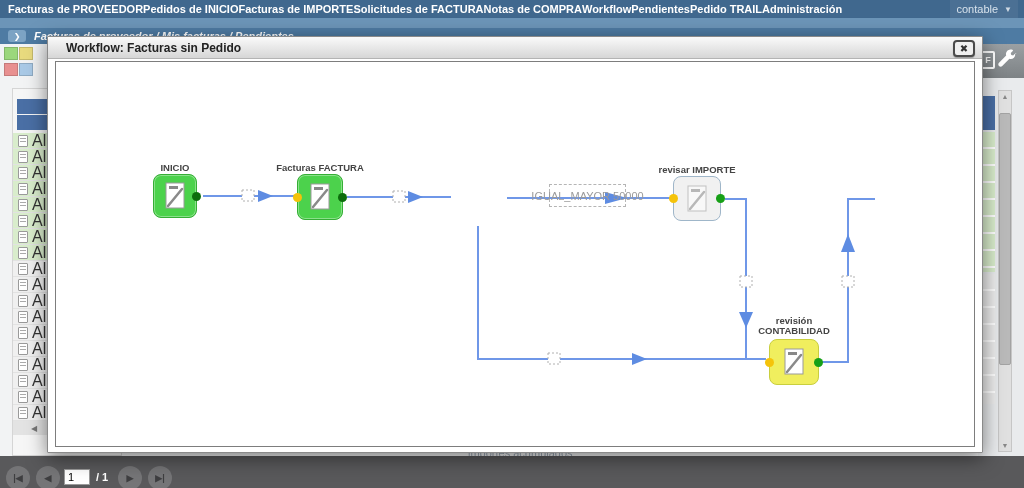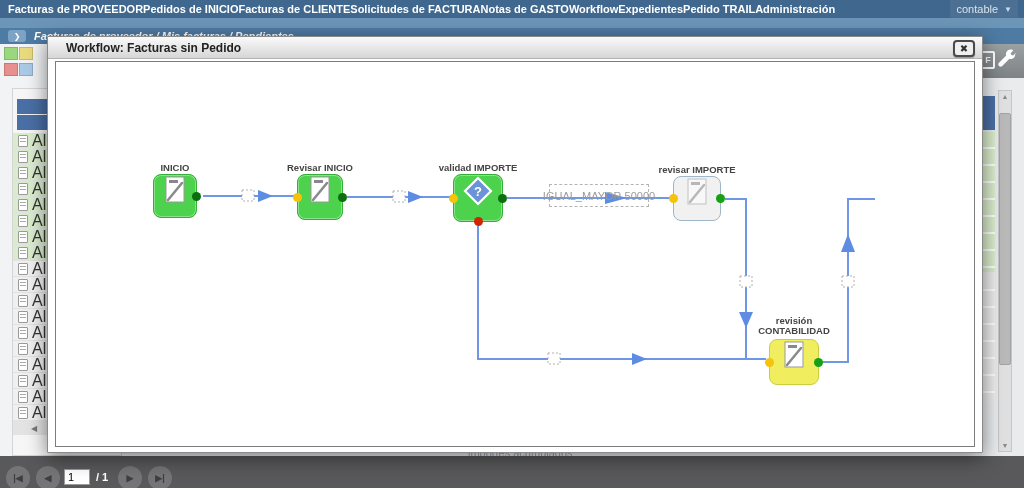--- a/index.html
+++ b/index.html
@@ -90,56 +90,56 @@
                  font-size:12px; font-weight:bold; color:#222; }
   .modal-close { position:absolute; right:7px; top:3px; width:22px; height:17px;
                  border:2px solid #4a4a4a; border-radius:4px; background:#efefef;
                  color:#333; font-size:10px; line-height:13px; text-align:center;
                  cursor:pointer; box-shadow:0 1px 1px rgba(0,0,0,0.3); }
   .canvas { position:absolute; left:7px; top:24px; width:920px; height:386px;
             background:#fff; border:1px solid #7d7d7d; overflow:hidden; }
   .canvas svg.edges { position:absolute; left:0; top:0; z-index:1; }
 
   
-  .wfnode { position:absolute; border-radius:8px; display:flex; align-items:flex-start;
+  .wfnode { position:absolute; border-radius:8px; display:flex; align-items:center;
             justify-content:center; z-index:2; cursor:pointer; }
   .wfnode.green  { background:var(--node_green);  border:1px solid var(--node_green_border);
                    box-shadow:inset 0 0 0 1px rgba(255,255,255,0.35); }
   .wfnode.gray   { background:var(--node_gray);   border:1px solid var(--node_gray_border); }
   .wfnode.yellow { background:var(--node_yellow); border:1px solid var(--node_yellow_border); }
   .wfnode.gray svg { opacity:0.55; }
   .nlabel { position:absolute; top:-13px; left:50%; transform:translateX(-50%);
             font-size:9.5px; font-weight:bold; color:#444; white-space:nowrap; z-index:2; }
   .nlabel.two { top:-24px; white-space:normal; width:88px; text-align:center; line-height:10px; }
   .port { position:absolute; width:9px; height:9px; border-radius:50%; z-index:3; }
   .port.l { left:-5px; top:calc(50% - 4.5px); }
   .port.r { right:-5px; top:calc(50% - 4.5px); }
   .port.b { bottom:-5px; left:calc(50% - 4.5px); }
   .port.yellow { background:var(--port_yellow); }
   .port.dgreen { background:var(--port_dgreen); }
   .port.bgreen { background:var(--port_bgreen); }
   .port.red    { background:var(--port_red); }
-  .edge-label { position:absolute; left:493px; top:122px; width:100px; height:23px;
+  .edge-label { position:absolute; left:493px; top:122px; width:77px; height:23px;
                 border:1px dashed #b5b5b5; display:flex; align-items:center;
                 justify-content:center; font-size:11px; color:#9a9a9a;
                 white-space:nowrap; z-index:2; }
 </style>
 </head>
 <body>
 
 <div id="screen">
 
   <div class="menubar">
     <span class="menu-item">Facturas de PROVEEDOR</span>
     <span class="menu-item">Pedidos de INICIO</span>
-    <span class="menu-item">Facturas de CLIENTE</span>
+    <span class="menu-item">Facturas de IMPORTE</span>
     <span class="menu-item">Solicitudes de FACTURA</span>
-    <span class="menu-item">Notas de GASTO</span>
+    <span class="menu-item">Notas de COMPRA</span>
     <span class="menu-item">Workflow</span>
-    <span class="menu-item">Expedientes</span>
+    <span class="menu-item">Pendientes</span>
     <span class="menu-item">Pedido TRAIL</span>
     <span class="menu-item">Administración</span>
     <div class="user-box">
       <span>contable</span>
       <span class="user-caret">▼</span>
     </div>
   </div>
   <div class="topstrip"></div>
 
   <div class="crumbbar">
@@ -312,40 +312,30 @@
         <span class="nlabel">INICIO</span>
         <svg width="26" height="30" viewBox="0 0 26 30">
           <rect x="4" y="2" width="18" height="25" fill="#fff" stroke="#999"></rect>
           <rect x="7" y="5" width="9" height="3" fill="#888"></rect>
           <line x1="6" y1="25" x2="20" y2="8" stroke="#8a8a8a" stroke-width="2.5" stroke-linecap="round"></line>
         </svg>
         <span class="port r dgreen"></span>
       </div>
 
       <div class="wfnode green" style="left:241px; top:112px; width:46px; height:46px;">
-        <span class="nlabel">Revisar INICIO</span>
+        <span class="nlabel">Facturas FACTURA</span>
         <svg width="26" height="30" viewBox="0 0 26 30">
           <rect x="4" y="2" width="18" height="25" fill="#fff" stroke="#999"></rect>
           <rect x="7" y="5" width="9" height="3" fill="#888"></rect>
           <line x1="6" y1="25" x2="20" y2="8" stroke="#8a8a8a" stroke-width="2.5" stroke-linecap="round"></line>
         </svg>
         <span class="port l yellow"></span>
         <span class="port r dgreen"></span>
       </div>
 
-      <div class="wfnode green" style="left:397px; top:112px; width:50px; height:48px;">
-        <span class="nlabel">validad IMPORTE</span>
-        <svg width="32" height="32" viewBox="0 0 32 32">
-          <polygon points="16,3 29,16 16,29 3,16" style="fill:var(--diamond_blue);" stroke="#fff" stroke-width="2.2"></polygon>
-          <text x="16" y="21" text-anchor="middle" font-size="13" font-weight="bold" fill="#fff" font-family="Liberation Sans, sans-serif">?</text>
-        </svg>
-        <span class="port l yellow"></span>
-        <span class="port r dgreen"></span>
-        <span class="port b red"></span>
-      </div>
 
       <div class="wfnode gray" style="left:617px; top:114px; width:48px; height:45px;">
         <span class="nlabel">revisar IMPORTE</span>
         <svg width="26" height="30" viewBox="0 0 26 30">
           <rect x="4" y="2" width="18" height="25" fill="#fff" stroke="#999"></rect>
           <rect x="7" y="5" width="9" height="3" fill="#888"></rect>
           <line x1="6" y1="25" x2="20" y2="8" stroke="#8a8a8a" stroke-width="2.5" stroke-linecap="round"></line>
         </svg>
         <span class="port l yellow"></span>
         <span class="port r bgreen"></span>

